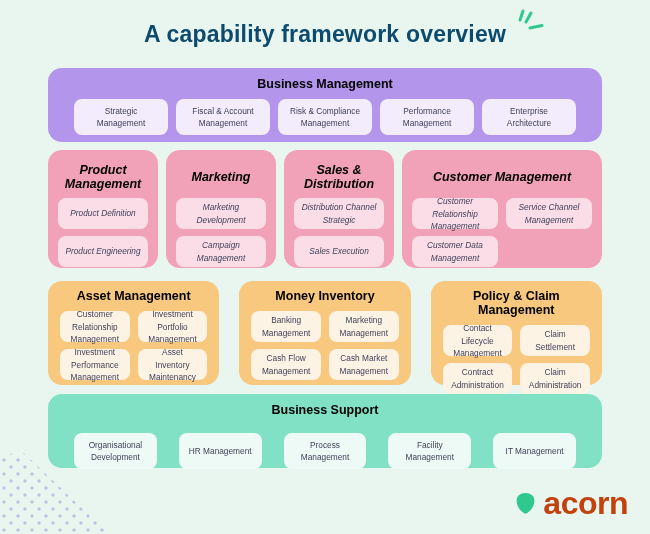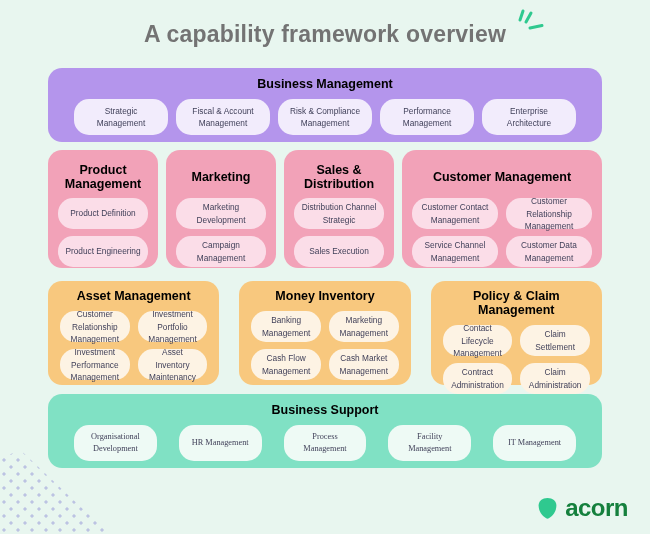--- a/index.html
+++ b/index.html
@@ -4,62 +4,62 @@
 <style>
   * { margin:0; padding:0; box-sizing:border-box; }
   body { background:#d9e6df; display:flex; justify-content:center; font-family:"Liberation Sans", sans-serif; }
   .frame {
     position:relative; width:650px; height:534px;
     background:#e8f6ef; overflow:hidden;
   }
   
   .title-wrap { position:absolute; top:21px; left:0; right:0; text-align:center; }
   .title-inner { position:relative; display:inline-block; }
-  .page-title { font-size:23px; font-weight:800; color:#737373; letter-spacing:0.2px; }
+  .page-title { font-size:23px; font-weight:800; color:#0c4a6e; letter-spacing:0.2px; }
   .sparkle { position:absolute; right:-40px; top:-12px; }
 
   
   .content { position:absolute; left:48px; top:68px; width:554px; }
 
   .band { border-radius:14px; }
   .band-title { font-weight:700; font-size:12.5px; color:#000000; text-align:center; }
   .card {
-    border-radius:15px; display:flex; align-items:center; justify-content:center;
+    border-radius:8px; display:flex; align-items:center; justify-content:center;
     text-align:center; font-size:8.3px; color:#3f3f58; line-height:1.45; padding:2px 7px;
   }
 
   
   .band-purple { background:#b495ec; height:74px; padding:9px 26px 6px 26px; }
   .band-purple .cards { display:flex; gap:8px; margin-top:8px; }
   .band-purple .card { background:#f2ecfc; flex:1; height:36px; }
 
   
-  .row-pink { display:flex; gap:8px; margin-top:8px; height:118px; }
+  .row-pink { display:flex; gap:8px; margin-top:8px; height:118px;font-style:italic; }
   .band-pink { background:#f2a2b8; padding:6px 10px; }
   .pink-sm { flex:0 0 110px; }
   .pink-lg { flex:1; }
   .pink-head { height:42px; display:flex; align-items:center; justify-content:center; }
   .stack { display:flex; flex-direction:column; gap:7px; }
   .band-pink .card { background:#fbdde8; height:31px; }
   .grid2 { display:grid; grid-template-columns:1fr 1fr; gap:7px 8px; }
 
   
   .row-yellow { display:flex; gap:20px; margin-top:13px; height:104px; }
   .band-yellow { background:#f8c87e; flex:1; padding:8px 12px; }
   .band-yellow .grid2 { margin-top:8px; }
   .band-yellow .card { background:#fdf3e4; height:31px; }
 
   
   .band-green { background:#80e1c4; height:74px; padding:9px 26px 6px 26px; margin-top:9px; }
-  .band-green .cards { display:flex; gap:22px; margin-top:8px;font-family:Liberation Serif, serif; }
+  .band-green .cards { display:flex; gap:22px; margin-top:16px; }
   .band-green .card { background:#eefaf5; flex:1; height:36px; }
 
   
   .brand { position:absolute; right:22px; bottom:12px; display:flex; align-items:center; gap:7px; }
-  .brand-name { font-size:24px; font-weight:700; color:#15803d; letter-spacing:-0.5px; }
+  .brand-name { font-size:32px; font-weight:700; color:#c2410c; letter-spacing:-0.5px; }
 
   
   .dots {
     position:absolute; left:-6px; bottom:-8px; width:120px; height:92px;
     background-image:
       radial-gradient(circle at 3px 3px, #b7bee1 1.4px, transparent 1.8px),
       radial-gradient(circle at 10px 10px, #b7bee1 1.4px, transparent 1.8px);
     background-size:14px 14px;
     clip-path: polygon(22% 0, 100% 96%, 100% 100%, 0 100%, 0 12%);
     opacity:0.9;
@@ -124,21 +124,20 @@
           <div class="card">Distribution Channel Strategic</div>
           <div class="card">Sales Execution</div>
         </div>
       </div>
 
       <div class="band band-pink pink-lg">
         <div class="pink-head">
             <div class="band-title">Customer Management</div>
           </div>
         <div class="grid2">
-          <div class="card">Customer Contact Management</div>
           <div class="card">Customer Relationship Management</div>
           <div class="card">Service Channel Management</div>
           <div class="card">Customer Data Management</div>
         </div>
       </div>
     </div>
 
     <div class="row-yellow">
 
       <div class="band band-yellow">

